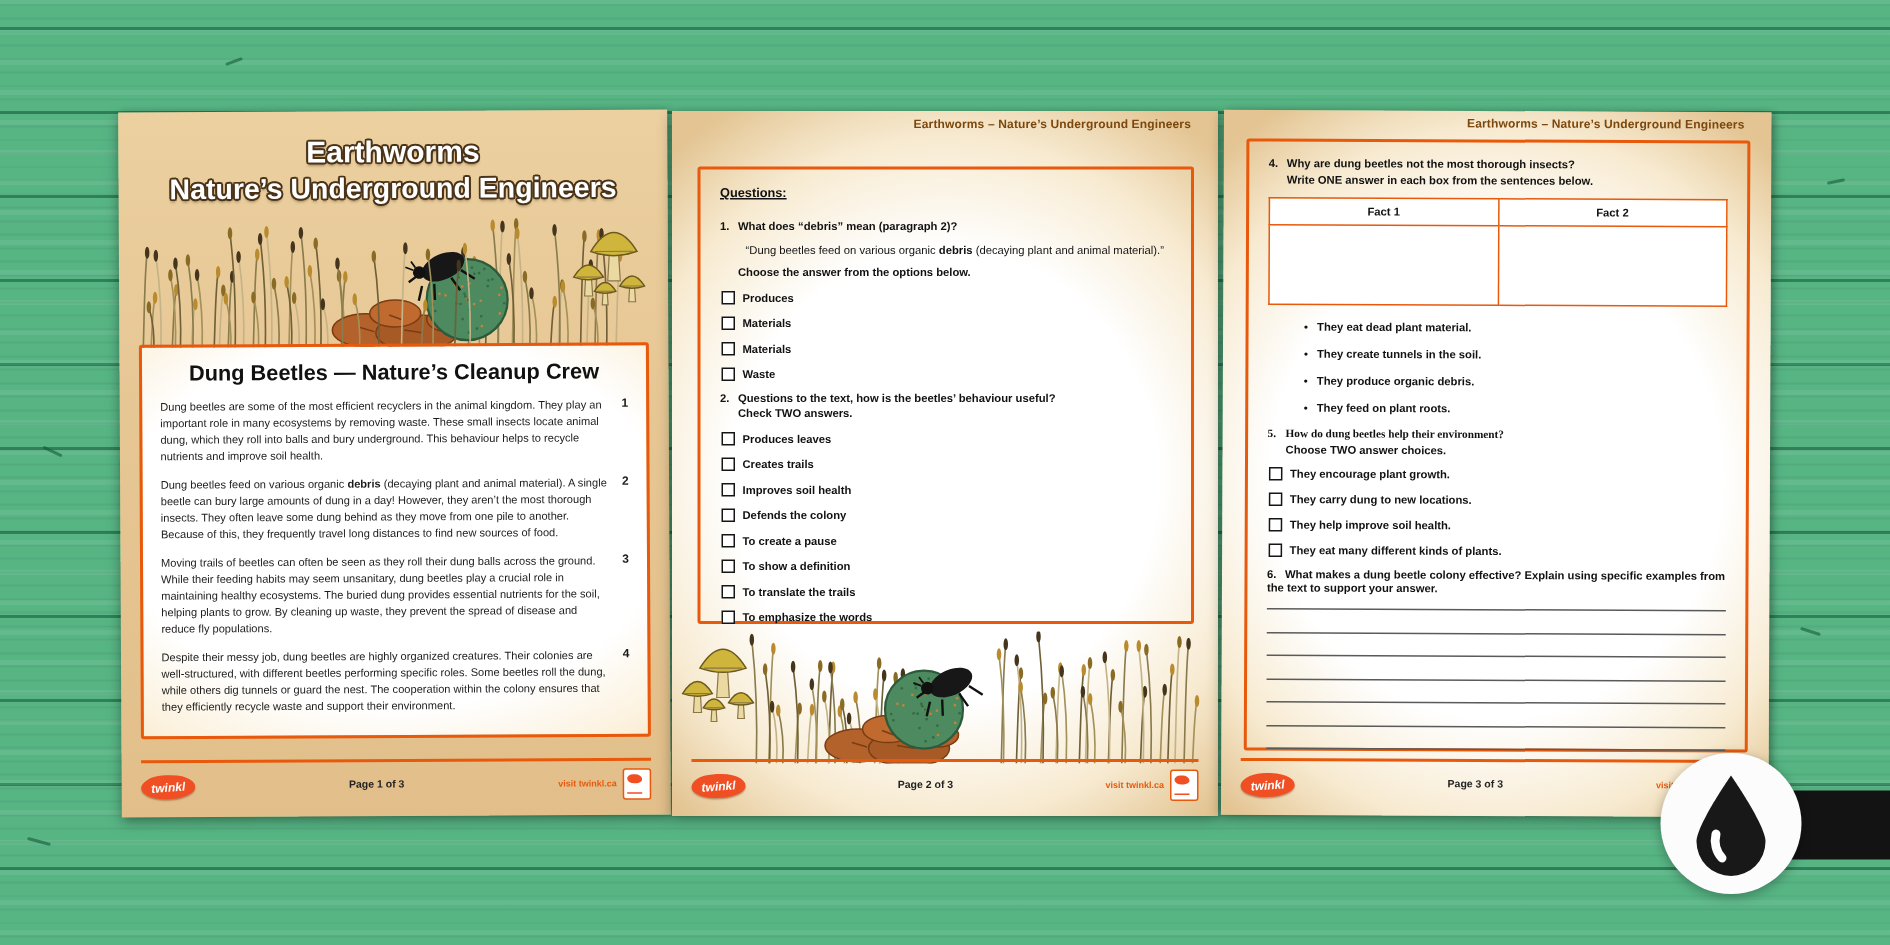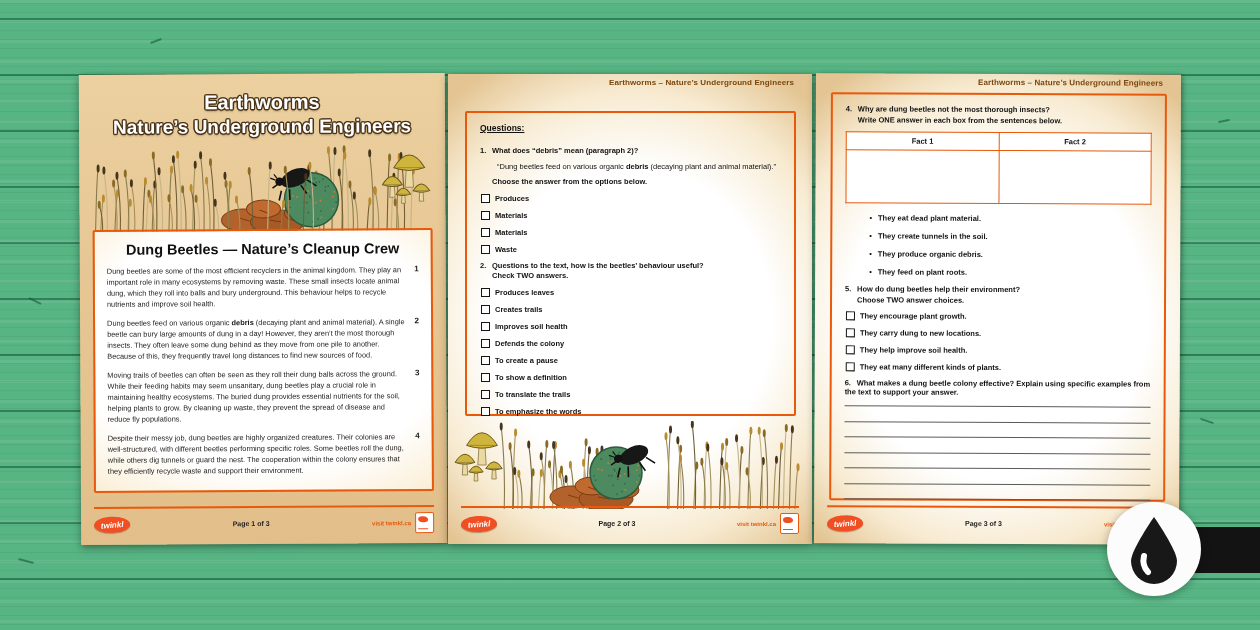--- a/index.html
+++ b/index.html
@@ -567,21 +567,21 @@
           <td></td>
         </tr>
       </tbody>
         </table>
 
       <div class="bullet-row">They eat dead plant material.</div>
       <div class="bullet-row">They create tunnels in the soil.</div>
       <div class="bullet-row">They produce organic debris.</div>
       <div class="bullet-row">They feed on plant roots.</div>
 
-      <div class="qline" style="margin-bottom:2px;"><span class="qnum">5.</span><span>How do dung beetles help their environment?</span></div>
+      <div class="qline" style="margin-bottom:2px;font-family:Liberation Serif, serif;"><span class="qnum">5.</span><span>How do dung beetles help their environment?</span></div>
       <div class="qline qsub">Choose TWO answer choices.</div>
       <div class="opt">
           <span class="cbx"></span>
           <span>They encourage plant growth.</span>
         </div>
       <div class="opt">
           <span class="cbx"></span>
           <span>They carry dung to new locations.</span>
         </div>
       <div class="opt">

